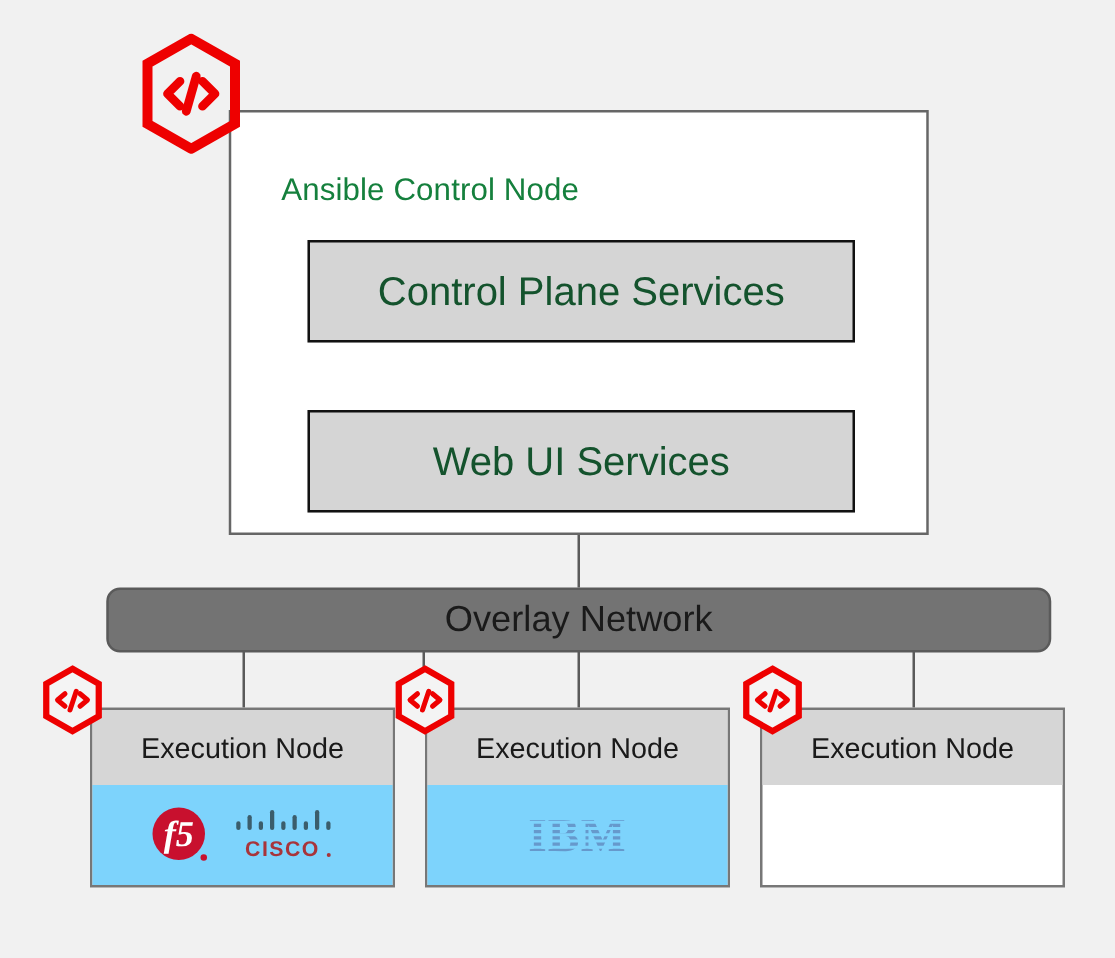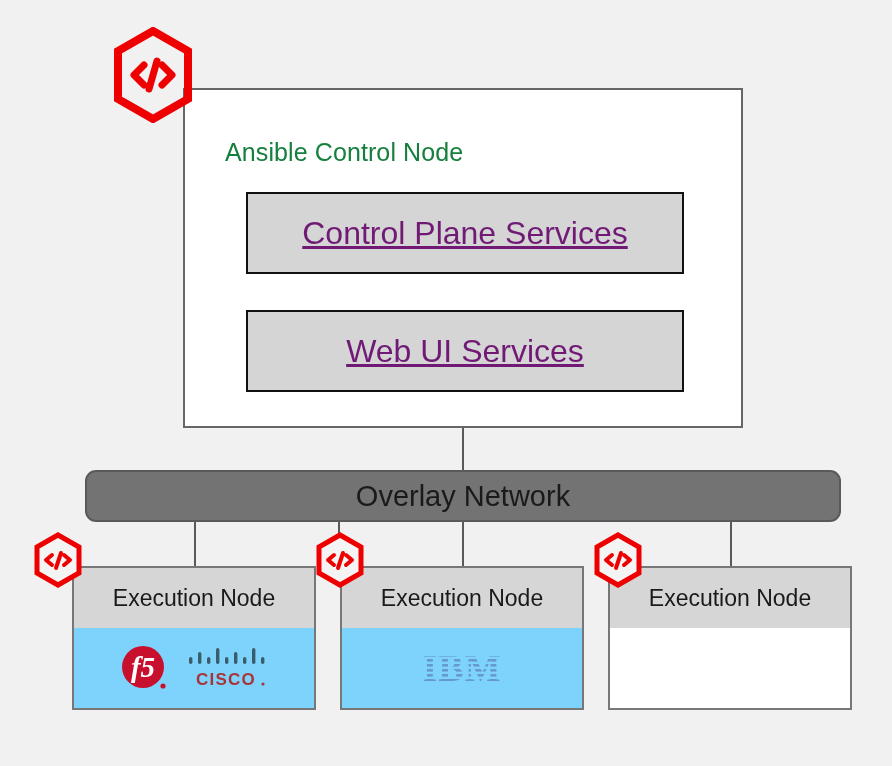--- a/index.html
+++ b/index.html
@@ -55,26 +55,25 @@
     height: 82px;
     background: #d5d5d5;
     border: 2px solid #111111;
     box-sizing: border-box;
     display: flex;
     align-items: center;
     justify-content: center;
   }
   .service-box .label {
     font-size: 32px;
-    color: #701a75;
-    white-space: nowrap;
-    text-decoration: underline;
+    color: #14532d;
+    white-space: nowrap;
   }
   #service-control-plane { top: 102px; }
-  #service-web-ui { top: 220px; }
+  #service-web-ui { top: 238px; }
 
   
   #overlay-network {
     position: absolute;
     left: 85px;
     top: 470px;
     width: 756px;
     height: 52px;
     background: #737373;
     border: 2px solid #5a5a5a;

